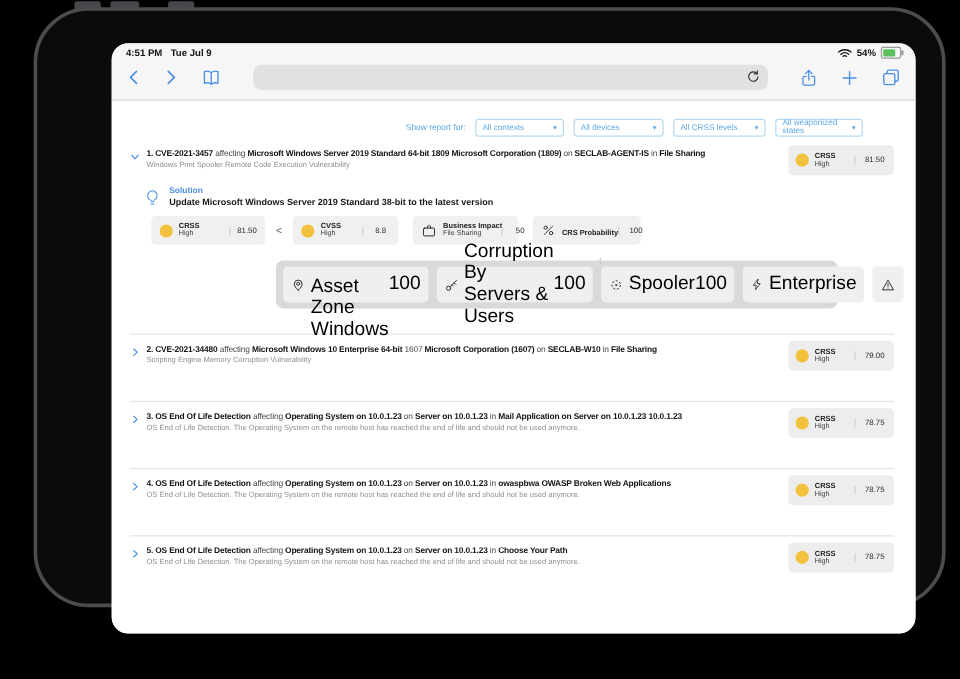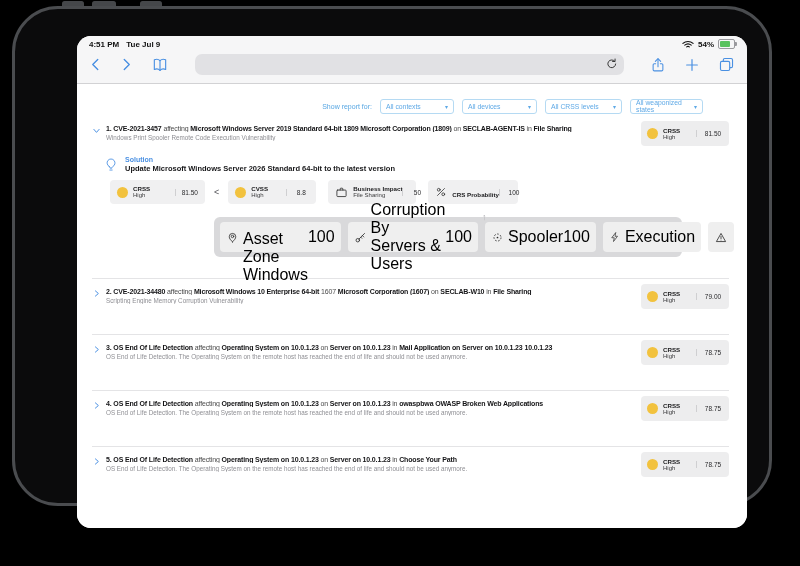--- a/index.html
+++ b/index.html
@@ -1,19 +1,19 @@
 <!DOCTYPE html>
 <html><head>
 <meta charset="utf-8">
 <style>
   html,body{margin:0;padding:0;background:#000;}
   .canvas{position:relative;width:800px;height:566px;background:#000;overflow:hidden;
           font-family:"Liberation Sans",sans-serif;-webkit-font-smoothing:antialiased;}
   .top-btn{position:absolute;top:1px;height:9px;background:#45474a;border-radius:2.5px;z-index:0;}
-  .device{position:absolute;left:12px;top:6px;width:760px;height:500px;box-sizing:border-box;
+  .device{position:absolute;left:28px;top:6px;width:760px;height:500px;box-sizing:border-box;
           background:#0b0b0c;border:3px solid #4a4c4f;border-radius:46px;z-index:1;}
   .screen{position:absolute;left:62px;top:27px;width:670px;height:492px;background:#fff;
           border-radius:14px;overflow:hidden;}
   
   .chrome{height:48px;background:#f6f6f7;border-bottom:1px solid #d2d2d4;box-sizing:border-box;}
   .status-bar{display:flex;justify-content:space-between;align-items:center;padding:3px 12px 0 12px;
               font-size:8px;font-weight:bold;color:#111;}
   .sb-left span{margin-right:7px;}
   .sb-right{display:flex;align-items:center;gap:4px;}
   .battery{position:relative;width:15px;height:8px;border:1px solid #9a9a9e;border-radius:2px;}
@@ -193,21 +193,21 @@
         <div class="detail-wrap">
           <div class="solution-row">
             <span>
               <svg width="14" height="19" viewBox="0 0 24 30" fill="none" stroke="#4a90e2" stroke-width="1.5" stroke-linecap="round" stroke-linejoin="round">
                 <path d="M9 18.5a6.8 6.8 0 1 1 6 0c-1 .6-1.5 1.7-1.5 2.8h-3c0-1.1-.5-2.2-1.5-2.8z"></path>
                   <path d="M10 24.5h4"></path>
               </svg>
             </span>
             <div class="sol-text">
               <div class="sol-label">Solution</div>
-              <div class="sol-body">Update Microsoft Windows Server 2026 Standard 64-bit to the latest version</div>
+              <div class="sol-body">Update Microsoft Windows Server 2019 Standard 38-bit to the latest version</div>
             </div>
           </div>
 
           <div class="score-row">
             <div class="pill" style="width:95px;">
               <span class="dot" style="background:#F2C23E;"></span>
               <span class="p-text">
                   <span class="p-title" style="display:block;">CRSS</span>
                   <span class="p-sub" style="display:block;">High</span>
                 </span>
@@ -286,21 +286,21 @@
               </span>
               <span class="p-text"><span class="p-title">Spooler</span></span>
               <span class="p-val" style="margin-left:auto;">100</span>
             </div>
             <div class="f-pill">
               <span>
                 <svg width="12" height="14" viewBox="0 0 24 24" fill="none" stroke="#2a2a2a" stroke-width="1.4" stroke-linejoin="round">
                   <path d="M13.5 3L5.5 13.5h5L9 21l8-10.5h-5l1.5-7.5z"></path>
                 </svg>
               </span>
-              <span class="p-text"><span class="p-title">Execution</span></span>
+              <span class="p-text"><span class="p-title">Enterprise</span></span>
             </div>
             <div class="f-pill">
               <span>
                 <svg width="14" height="13" viewBox="0 0 24 24" fill="none" stroke="#2a2a2a" stroke-width="1.5" stroke-linejoin="round">
                   <path d="M12 4.5L20.5 19.5H3.5z"></path>
                     <path d="M12 10v4" stroke-linecap="round"></path>
                     <circle cx="12" cy="16.8" r="0.9" fill="#2a2a2a" stroke="none"></circle>
                 </svg>
               </span>
 

